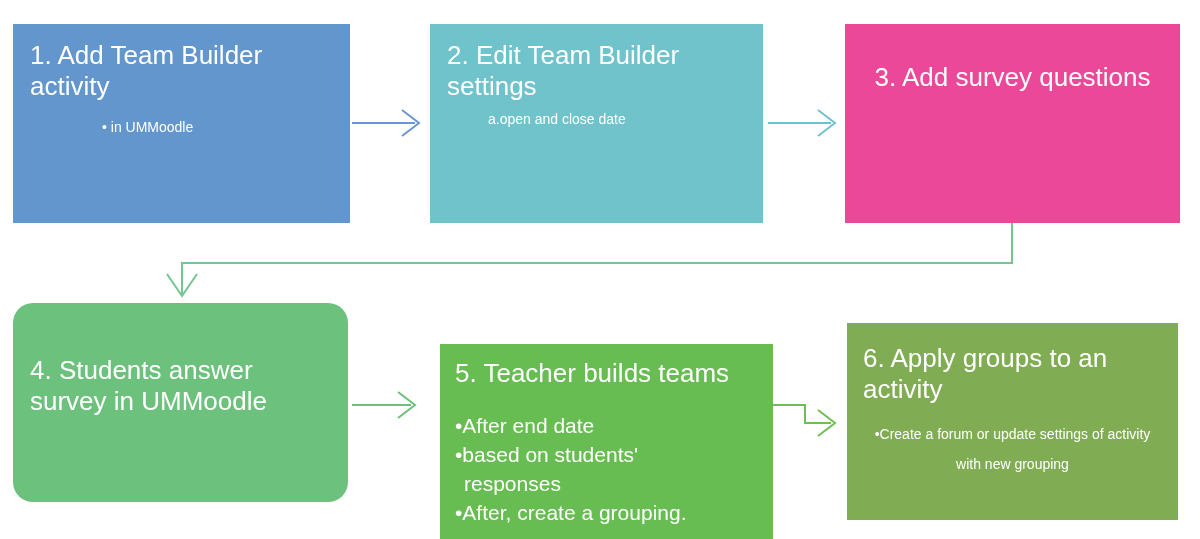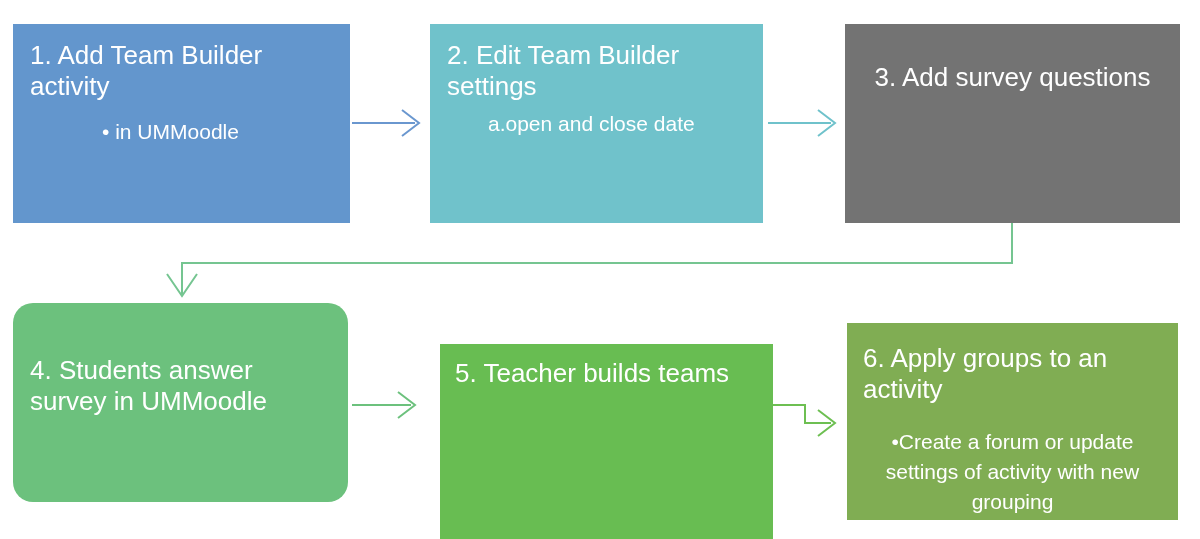--- a/index.html
+++ b/index.html
@@ -16,21 +16,21 @@
     position: absolute;
     color: #ffffff;
     box-sizing: border-box;
   }
   .box .title {
     font-size: 26px;
     line-height: 1.2;
     letter-spacing: 0px;
   }
   .box .body-text {
-    font-size: 21px;
+    font-size: 14px;
     line-height: 1.35;
   }
   
   .b1 { left: 13px;  top: 24px;  width: 337px; height: 199px; padding: 16px 12px 0 17px; }
   .b2 { left: 430px; top: 24px;  width: 333px; height: 199px; padding: 16px 12px 0 17px; }
   .b3 { left: 845px; top: 24px;  width: 335px; height: 199px; padding: 38px 8px 0 8px; text-align: center; }
   
   .b4 { left: 13px;  top: 303px; width: 335px; height: 199px; padding: 52px 20px 0 17px; }
   .b5 { left: 440px; top: 303px; width: 333px; height: 199px; padding: 14px 12px 0 15px; margin-top: 41px; }
   .b6 { left: 847px; top: 323px; width: 331px; height: 197px; padding: 20px 16px 12px 16px; }
@@ -39,21 +39,21 @@
   .b2 .body-text { margin-top: 8px; padding-left: 41px; }
   .b4 .title { line-height: 1.2; }
   .b5 .bullets { margin-top: 22px; width: 260px; }
   .b5 .bullets div {
     font-size: 21px;
     line-height: 29px;
     padding-left: 9px;
     text-indent: -9px;
   }
   .b6 .body-text {
-    margin: 22px auto 0 auto;
+    margin: 14px auto 0 auto;
     width: 292px;
     text-align: center;
     line-height: 30px;
   }
 </style>
 </head>
 <body>
 
 <div class="canvas">
 
@@ -88,30 +88,35 @@
   <div class="box b1" style="background-color: rgb(99, 150, 205);">
     <div class="title">1. Add Team Builder activity</div>
     <div class="body-text">• in UMMoodle</div>
   </div>
 
   <div class="box b2" style="background-color: rgb(112, 194, 203);">
     <div class="title">2. Edit Team Builder settings</div>
     <div class="body-text">a.open and close date</div>
   </div>
 
-  <div class="box b3" style="background-color: #737373;">
+  <div class="box b3" style="background-color: #ec4899;">
     <div class="title">3. Add survey questions</div>
   </div>
 
   <div class="box b4" style="background-color: rgb(108, 193, 125); border-radius: 20px;">
     <div class="title">4. Students answer survey in UMMoodle</div>
   </div>
 
   <div class="box b5" style="background-color: rgb(104, 189, 82);">
     <div class="title">5. Teacher builds teams</div>
+    <div class="bullets">
+      <div>•After end date</div>
+      <div>•based on students' responses</div>
+      <div>•After, create a grouping.</div>
+    </div>
   </div>
 
   <div class="box b6" style="background-color: rgb(128, 173, 83);">
     <div class="title">6. Apply groups to an activity</div>
     <div class="body-text">•Create a forum or update settings of activity with new grouping</div>
   </div>
 
 </div>
 
 </body></html>

